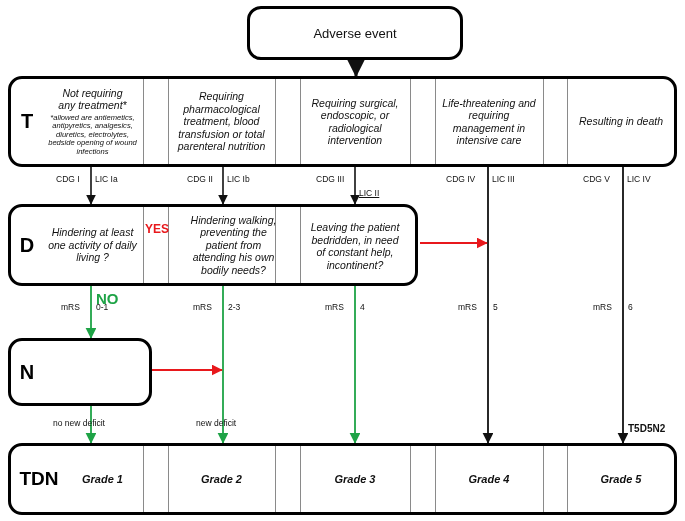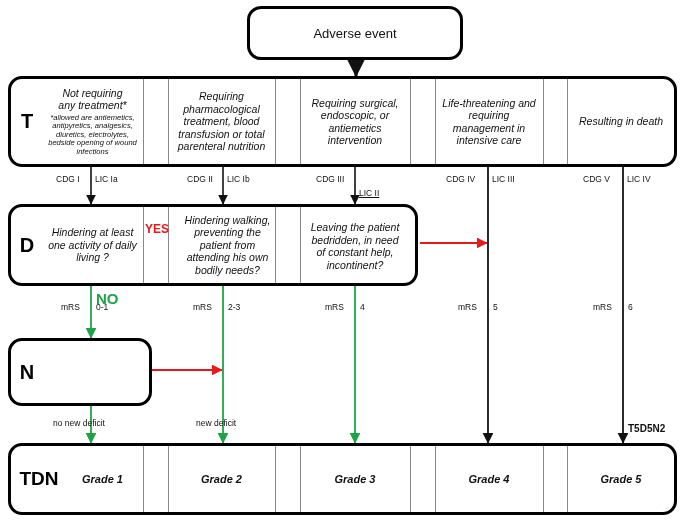--- a/index.html
+++ b/index.html
@@ -101,21 +101,21 @@
   <div class="cellwrap" style="left:168px;top:79px;width:107px;height:85px;">
     <div class="celltext" style="white-space:pre-line;">Requiring
 pharmacological
 treatment, blood
 transfusion or total
 parenteral nutrition</div>
   </div>
   <div class="cellwrap" style="left:300px;top:79px;width:110px;height:85px;">
     <div class="celltext" style="white-space:pre-line;">Requiring surgical,
 endoscopic, or
-antiemetics
+radiological
 intervention</div>
   </div>
   <div class="cellwrap" style="left:435px;top:79px;width:108px;height:85px;">
     <div class="celltext" style="white-space:pre-line;">Life-threatening and
 requiring
 management in
 intensive care</div>
   </div>
   <div class="cellwrap" style="left:567px;top:79px;width:108px;height:85px;">
     <div class="celltext" style="white-space:pre-line;">Resulting in death</div>
@@ -143,21 +143,21 @@
   <div class="vdiv" style="left:143px;top:207px;height:76px;"></div>
   <div class="vdiv" style="left:168px;top:207px;height:76px;"></div>
   <div class="vdiv" style="left:275px;top:207px;height:76px;"></div>
   <div class="vdiv" style="left:300px;top:207px;height:76px;"></div>
 
   <div class="cellwrap" style="left:42px;top:207px;width:101px;height:76px;">
     <div class="celltext" style="white-space:pre-line;">Hindering at least
 one activity of daily
 living ?</div>
   </div>
-  <div class="cellwrap" style="left:174px;top:207px;width:107px;height:76px;">
+  <div class="cellwrap" style="left:180px;top:207px;width:107px;height:76px;">
     <div class="celltext" style="white-space:pre-line;">Hindering walking,
 preventing the
 patient from
 attending his own
 bodily needs?</div>
   </div>
   <div class="cellwrap" style="left:300px;top:207px;width:110px;height:78px;">
     <div class="celltext" style="white-space:pre-line;">Leaving the patient
 bedridden, in need
 of constant help,

